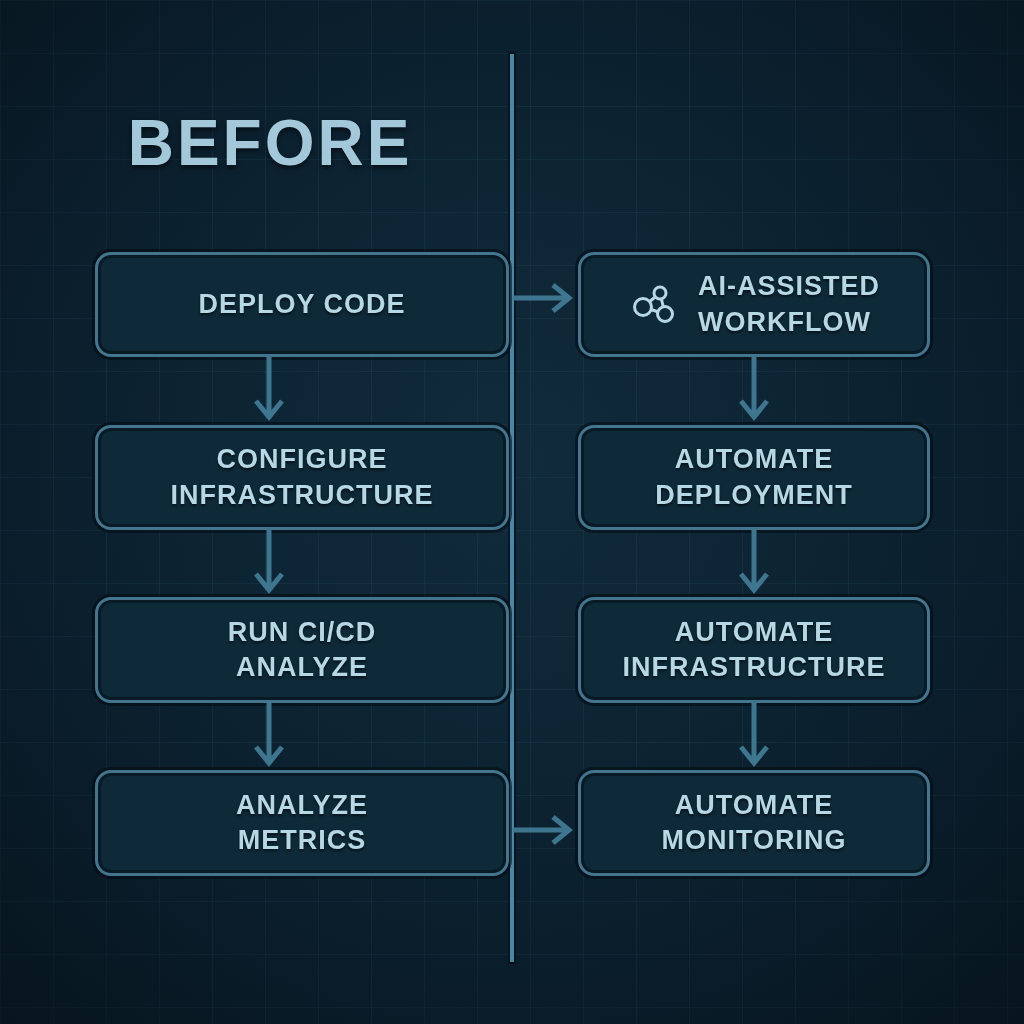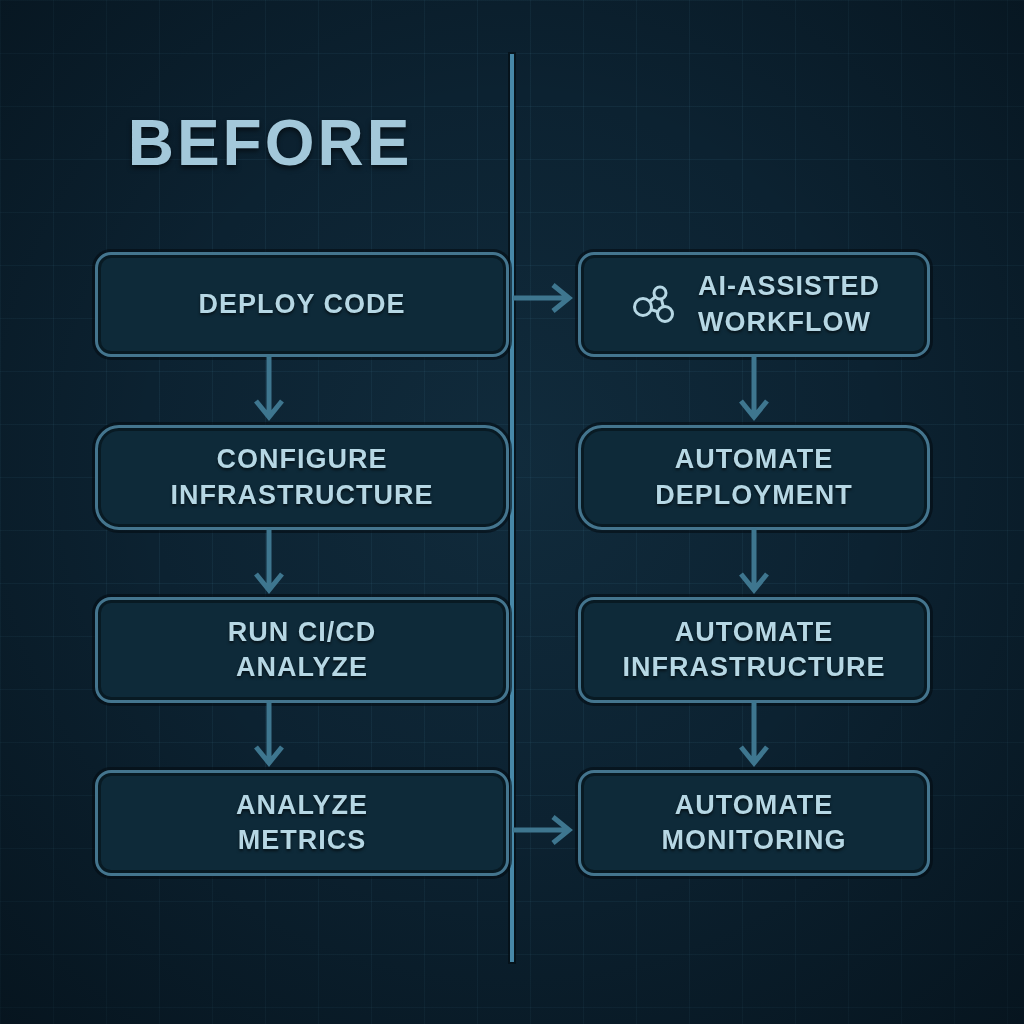--- a/index.html
+++ b/index.html
@@ -60,21 +60,21 @@
     font-weight: 700;
     letter-spacing: 1px;
     line-height: 1.3;
     text-align: center;
     white-space: pre-line;
     text-shadow: 0 2px 3px rgba(0, 0, 0, 0.6);
   }
   .col-left  .step-box { left: 95px;  width: 414px; }
   .col-right .step-box { left: 578px; width: 352px; }
   .row-0 { top: 252px; height: 105px; }
-  .row-1 { top: 425px; height: 105px; border-radius: 24px; }
+  .row-1 { top: 425px; height: 105px; }
   .row-2 { top: 597px; height: 106px; }
   .row-3 { top: 770px; height: 106px; text-align: center; }
 
   .step-label { white-space: pre-line; }
   .box-with-icon { gap: 22px; }
   .box-with-icon .step-label { text-align: left; }
   .node-icon { flex: 0 0 auto; display: block; }
 
   .arrow-down {
     position: absolute;

